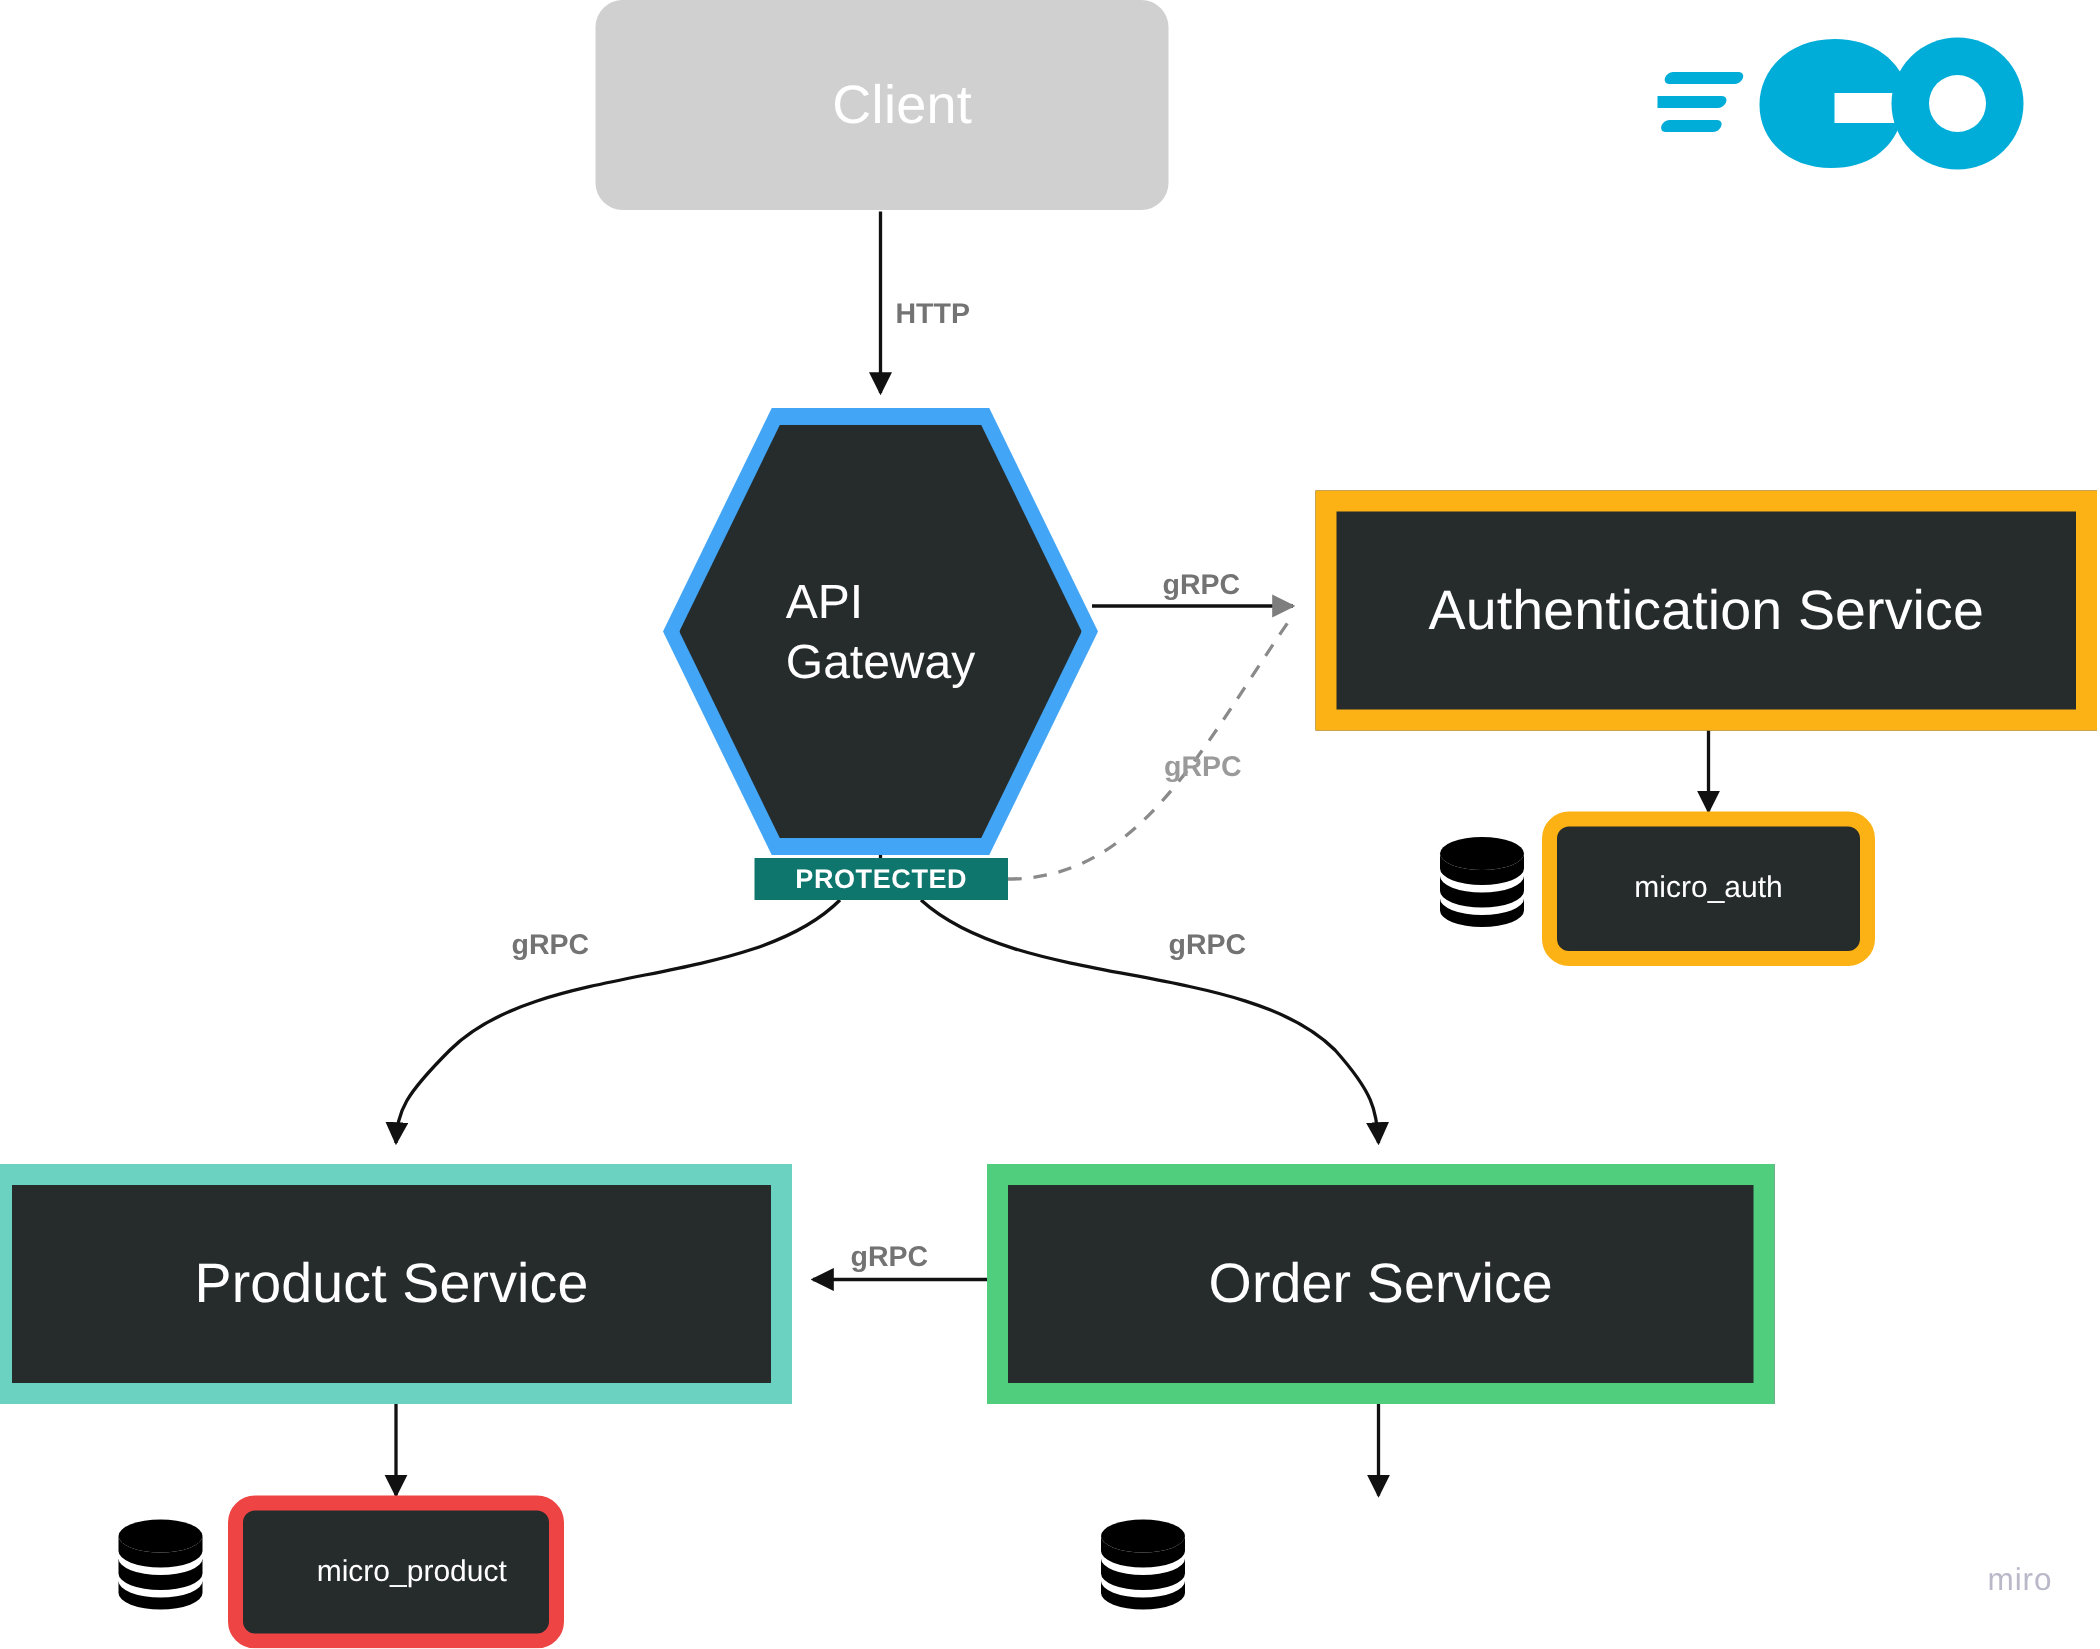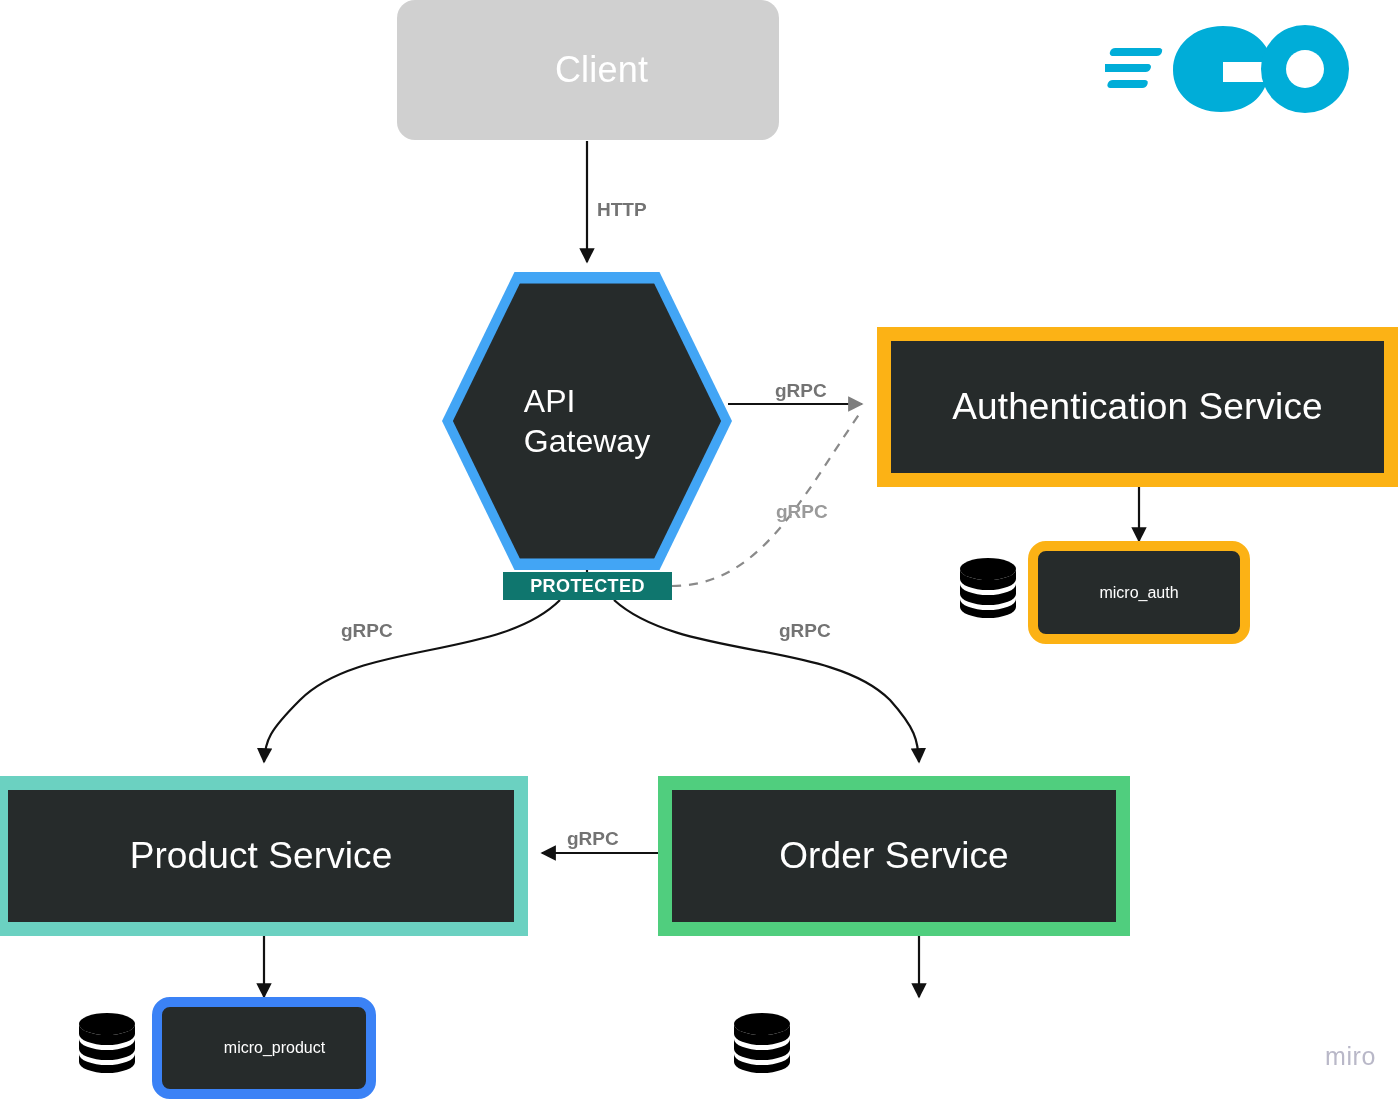--- a/index.html
+++ b/index.html
@@ -52,24 +52,24 @@
     letter-spacing: 0.1px;
   }
   .service-box.auth  { border: 14px solid #FCB215; align-items: center; }
   .service-box.product { border: 14px solid #6BD1C1; }
   .service-box.order   { border: 14px solid #50CE7E; }
 
   
   .db-pill {
     background: #262b2b;
     border-radius: 18px;
-    font-size: 16px;
+    font-size: 20px;
   }
   .db-pill.auth   { border: 10px solid #FCB215; }
-  .db-pill.product{ border: 10px solid #3b82f6; padding-left: 21px; }
+  .db-pill.product{ border: 10px solid #ef4444; padding-left: 21px; }
   .db-pill.order  { border: 10px solid #50CE7E; }
 
   
   .hex-wrap {
     position: absolute;
     width: 290px;
     height: 298px;
   }
   .hex-outer, .hex-inner {
     position: absolute;
@@ -122,21 +122,21 @@
   
   .db-icon { position: absolute; }
 
   
   .go-logo { position: absolute; }
 
   
   .watermark {
     position: absolute;
     color: #b9b8c8;
-    font-size: 25px;
+    font-size: 21px;
     letter-spacing: 0.6px;
   }
 </style>
 </head>
 <body>
 
 <div id="canvas">
 
   <svg id="edges" viewBox="0 0 1400 1099" xmlns="http://www.w3.org/2000/svg">
     <defs>
@@ -203,21 +203,21 @@
   </div>
 
   <div class="node service-box auth" style="left:877px; top:327px; width:521px; height:160px;">
     <span>Authentication Service</span>
   </div>
 
   <div class="node service-box product" style="left:-6px; top:776px; width:534px; height:160px;">
     <span>Product Service</span>
   </div>
 
-  <div class="node service-box order" style="left:658px; top:776px; width:472px; height:160px;">
+  <div class="node service-box order" style="left:658px; top:776px; width:525px; height:160px;">
     <span>Order Service</span>
   </div>
 
   <svg class="db-icon" style="left:957px; top:557px;" width="62" height="62" viewBox="0 0 62 62" xmlns="http://www.w3.org/2000/svg">
     <g fill="#000000">
       <ellipse cx="31" cy="12" rx="28" ry="11"></ellipse>
       <path d="M 3 12 L 3 22 A 28 11 0 0 0 59 22 L 59 12 A 28 11 0 0 1 3 12 Z"></path>
       <path d="M 3 27 L 3 37 A 28 11 0 0 0 59 37 L 59 27 A 28 11 0 0 1 3 27 Z"></path>
       <path d="M 3 42 L 3 50 A 28 11 0 0 0 59 50 L 59 42 A 28 11 0 0 1 3 42 Z"></path>
     </g>

